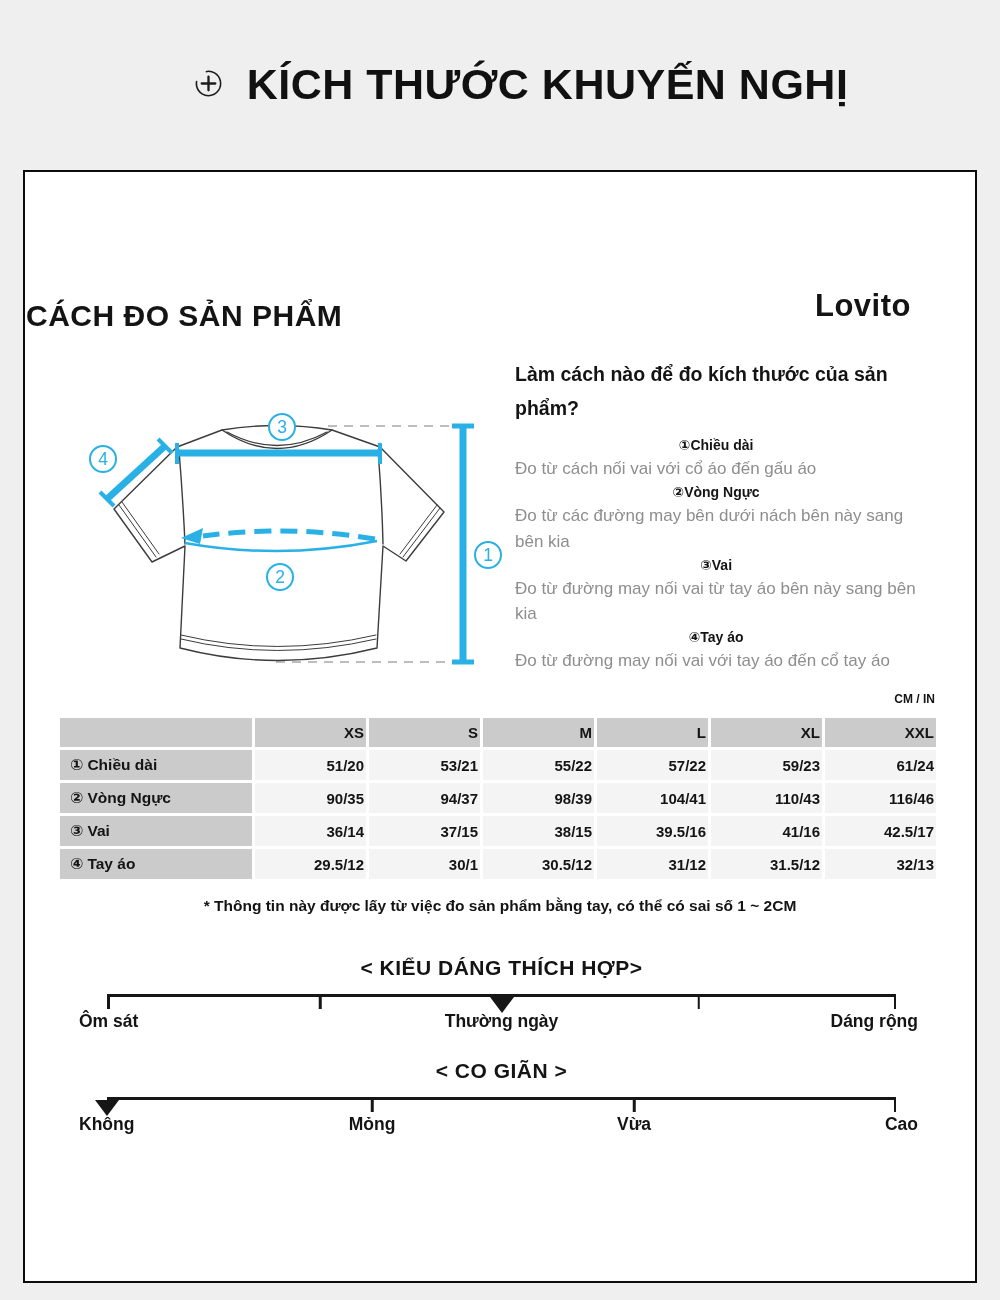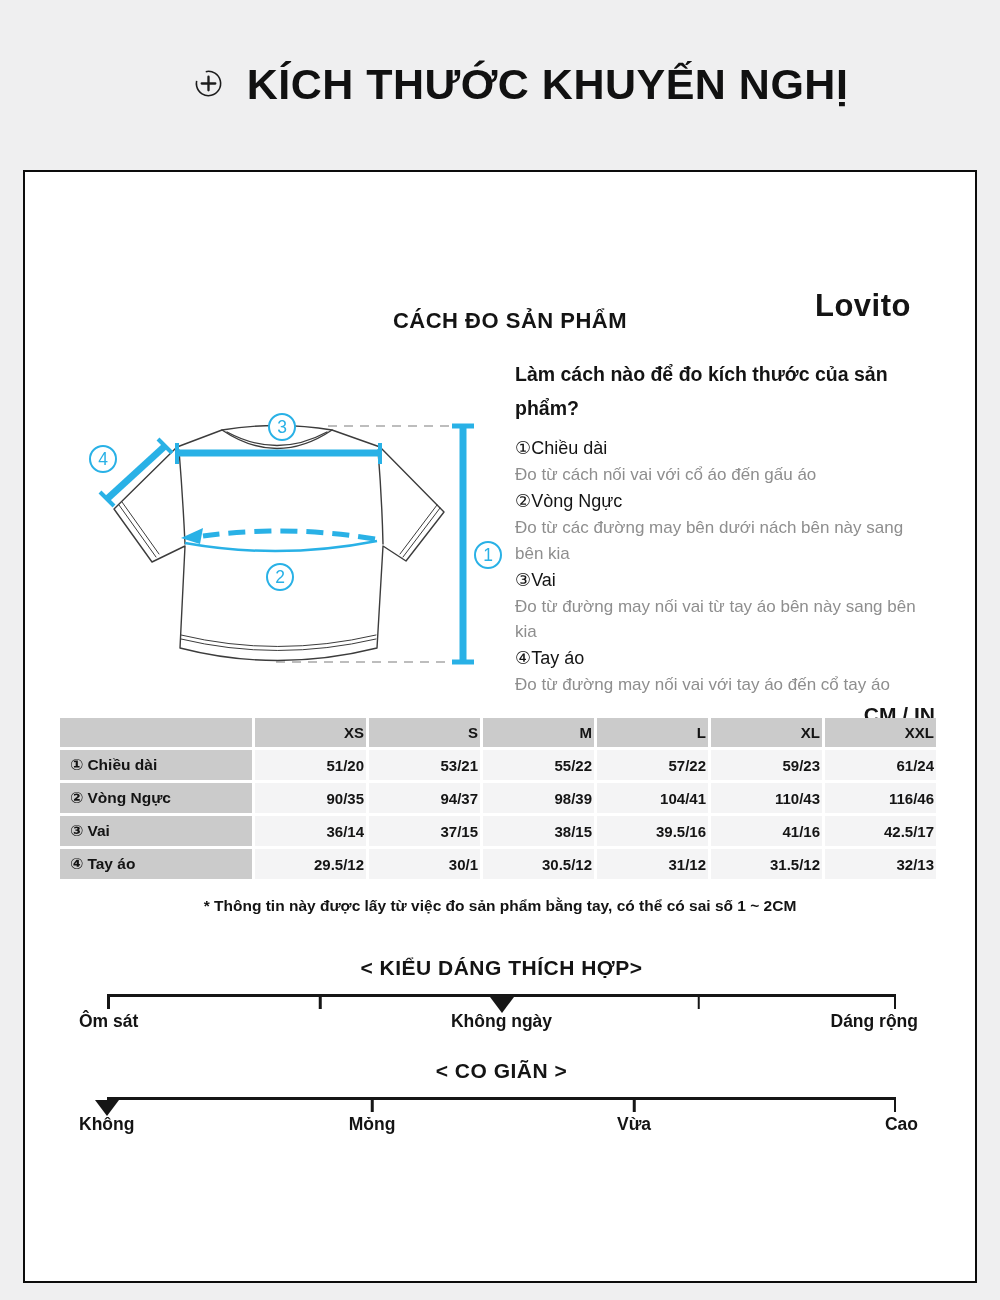--- a/index.html
+++ b/index.html
@@ -20,41 +20,41 @@
     margin:0; font-size:43px; font-weight:800; letter-spacing:.5px; color:#111;
   }
   .header-icon { flex:0 0 auto; margin-top:2px; }
 
   
   .card {
     position:absolute; left:23px; top:170px; width:954px; height:1113px;
     background:#fff; border:2px solid #0c0c0c;
   }
   .card-heading {
-    position:absolute; top:126px; left:0; width:100%; margin:10px;
-    text-align:center; font-size:22px; font-weight:800; letter-spacing:.5px;
+    position:absolute; top:126px; left:0; width:100%; margin:1px;
+    text-align:left; font-size:30px; font-weight:800; letter-spacing:.5px;
   }
   .brand {
     position:absolute; top:116px; right:64px;
     font-size:31px; font-weight:800; letter-spacing:.5px;
   }
 
   
   .diagram { position:absolute; top:218px; left:45px; width:452px; height:302px; }
 
   
   .instructions { position:absolute; top:186px; left:490px; width:402px; }
   .question { margin:0 0 10px 0; font-size:19.5px; font-weight:800; line-height:1.72; }
-  .ins-label { font-size:18px; font-weight:400; line-height:1.5; }
+  .ins-label { font-size:14px; font-weight:700; line-height:1.5;text-align:center; }
   .ins-desc  { font-size:17px; color:#8e8e8e; line-height:1.52; }
 
   
   .unit {
     position:absolute; top:520px; left:35px; width:875px;
-    text-align:right; font-size:21px; font-weight:800;margin-top:11px;
+    text-align:right; font-size:12px; font-weight:800;
   }
   .size-table {
     position:absolute; top:543px; left:32px; width:882px;
     border-collapse:separate; border-spacing:3px; table-layout:fixed;
   }
   .size-table col.label-col { width:192px; }
   .size-table th, .size-table td {
     font-size:15px; font-weight:700; text-align:right; padding:6px 2px;
   }
   .size-table thead th { background:#cbcbcb; color:#141414; }
@@ -258,21 +258,21 @@
     <h3 class="scale-title">&lt; KIỂU DÁNG THÍCH HỢP&gt;</h3>
     <div class="track">
         <div class="tick" style="left: 0px;"></div>
         <div class="tick mid" style="left: 27%;"></div>
         <div class="tick mid" style="left: 75%;"></div>
         <div class="tick" style="right: 0px;"></div>
         <div class="marker" style="left: 50%;"></div>
       </div>
     <div class="scale-labels">
         <div class="scale-label left">Ôm sát</div>
-        <div class="scale-label center" style="left: 50%;">Không ngày</div>
+        <div class="scale-label center" style="left: 50%;">Thường ngày</div>
         <div class="scale-label right">Dáng rộng</div>
       </div>
   </div>
 
   <div class="scale" id="scale-1">
     <h3 class="scale-title">&lt; CO GIÃN &gt;</h3>
     <div class="track">
         <div class="tick" style="left: 0px;"></div>
         <div class="tick mid" style="left: 33.6%;"></div>
         <div class="tick mid" style="left: 66.8%;"></div>

